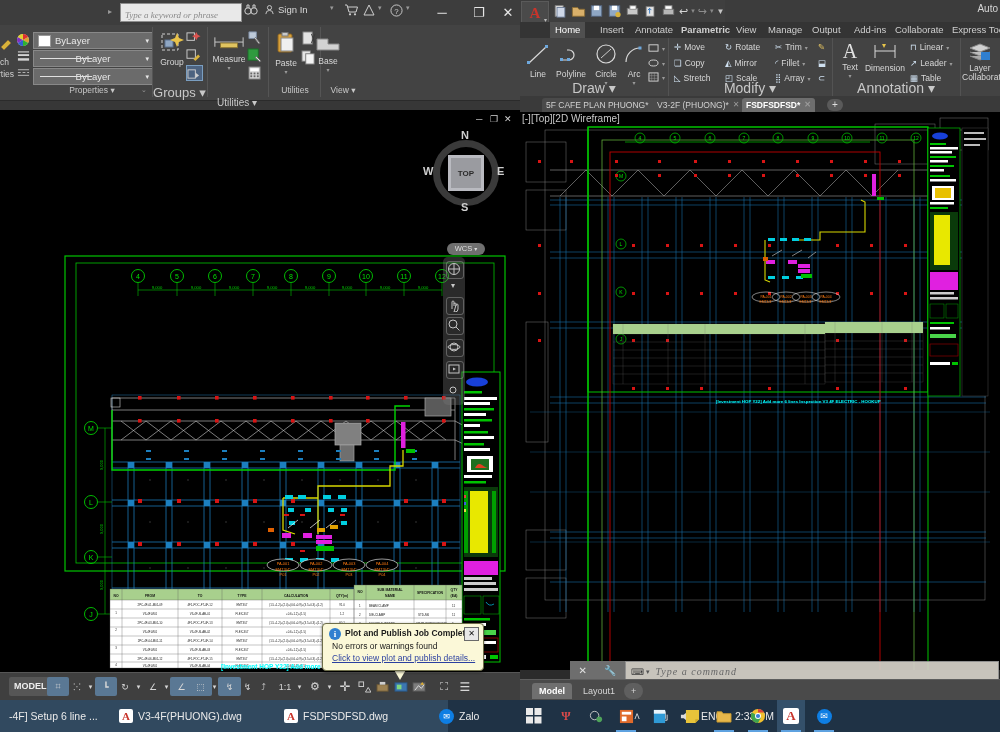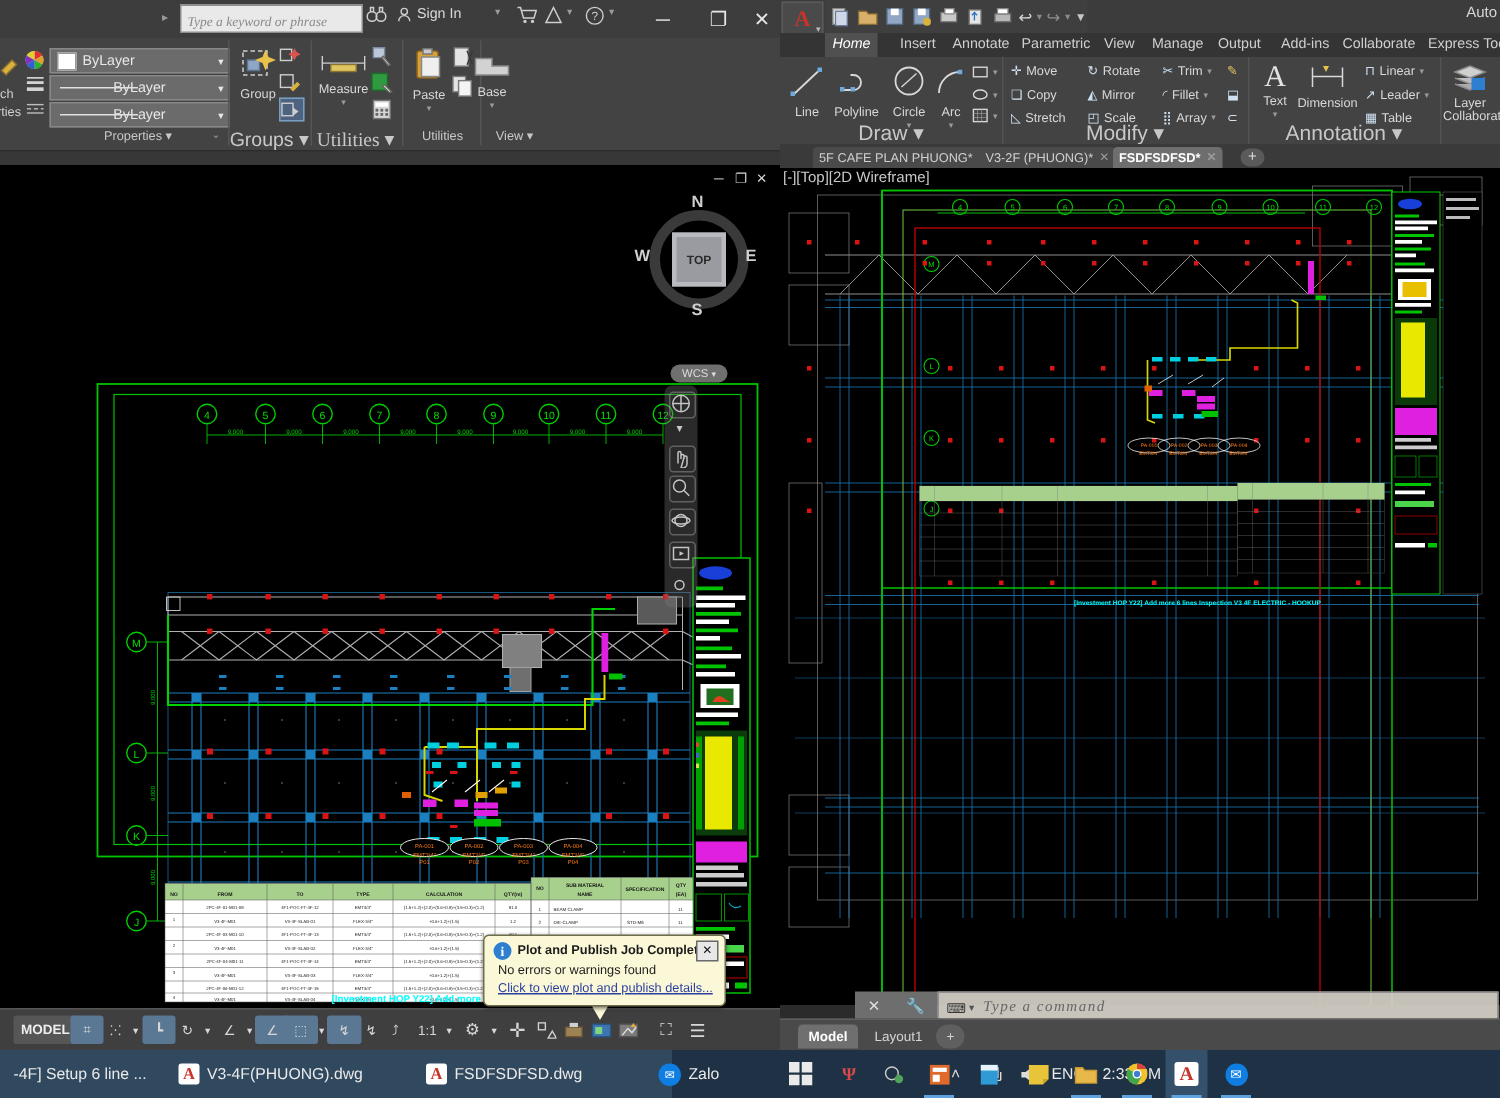--- a/index.html
+++ b/index.html
@@ -169,24 +169,24 @@
         <span style="color:#d6d6d6;font-size:11px;">↩</span>
         <span style="color:#8a8a8a;font-size:7px;">▾</span>
         <span style="color:#8d8d8d;font-size:11px;">↪</span>
         <span style="color:#8a8a8a;font-size:7px;">▾</span>
         <span style="color:#c6c6c6;font-size:8px;">▼</span>
       </div>
       <span class="autotext">Auto</span>
     </div>
 
     <div class="ribtabs">
-      <div class="rtab sel" style="left:30px;font-style:italic;">Home</div>
+      <div class="rtab sel" style="left:30px;">Home</div>
       <div class="rtab" style="left:75px;">Insert</div>
       <div class="rtab" style="left:110px;">Annotate</div>
-      <div class="rtab" style="left:156px;">Parametric</div>
+      <div class="rtab" style="left:156px;font-weight:bold;">Parametric</div>
       <div class="rtab" style="left:211px;">View</div>
       <div class="rtab" style="left:243px;">Manage</div>
       <div class="rtab" style="left:287px;">Output</div>
       <div class="rtab" style="left:329px;">Add-ins</div>
       <div class="rtab" style="left:370px;">Collaborate</div>
       <div class="rtab" style="left:427px;">Express Tools</div>
       <div class="rtab" style="left:478px;">Fea</div>
     </div>
 
     <div class="ribbon">
@@ -800,21 +800,21 @@
           <rect x="3.5" y="2.5" width="9" height="3" fill="#fff"></rect>
           <g fill="#666">
             <rect x="3.5" y="7" width="2" height="2"></rect>
             <rect x="7" y="7" width="2" height="2"></rect>
             <rect x="10.5" y="7" width="2" height="2"></rect>
             <rect x="3.5" y="10" width="2" height="2"></rect>
             <rect x="7" y="10" width="2" height="2"></rect>
             <rect x="10.5" y="10" width="2" height="2"></rect>
           </g>
         </svg>
-      <div style="position:absolute;left:207px;top:60px;width:60px;text-align:center;color:#c8c8c8;font-size:13px;font-family:Liberation Serif, serif;"><span>Utilities</span> ▾</div>
+      <div style="position:absolute;left:207px;top:72px;width:60px;text-align:center;color:#c8c8c8;font-size:10px;"><span>Utilities</span> ▾</div>
       <div style="position:absolute;left:268px;top:2px;width:1px;height:70px;background:#555;"></div>
 
       <div class="bigbtn" style="left:269px;top:6px;width:34px;">
         <svg class="glyph" width="26" height="26" viewBox="0 0 26 26">
             <rect x="5" y="3" width="14" height="18" rx="1.5" fill="#d9a13a" stroke="#8a6320"></rect>
             <rect x="9" y="1.5" width="6" height="3.5" fill="#c9c9c9" stroke="#777"></rect>
             <rect x="8" y="7" width="12" height="13" fill="#efefef" stroke="#888"></rect>
           </svg>
         <span>Paste</span>
         <span style="display:block;color:#9a9a9a;font-size:6px;">▾</span>

